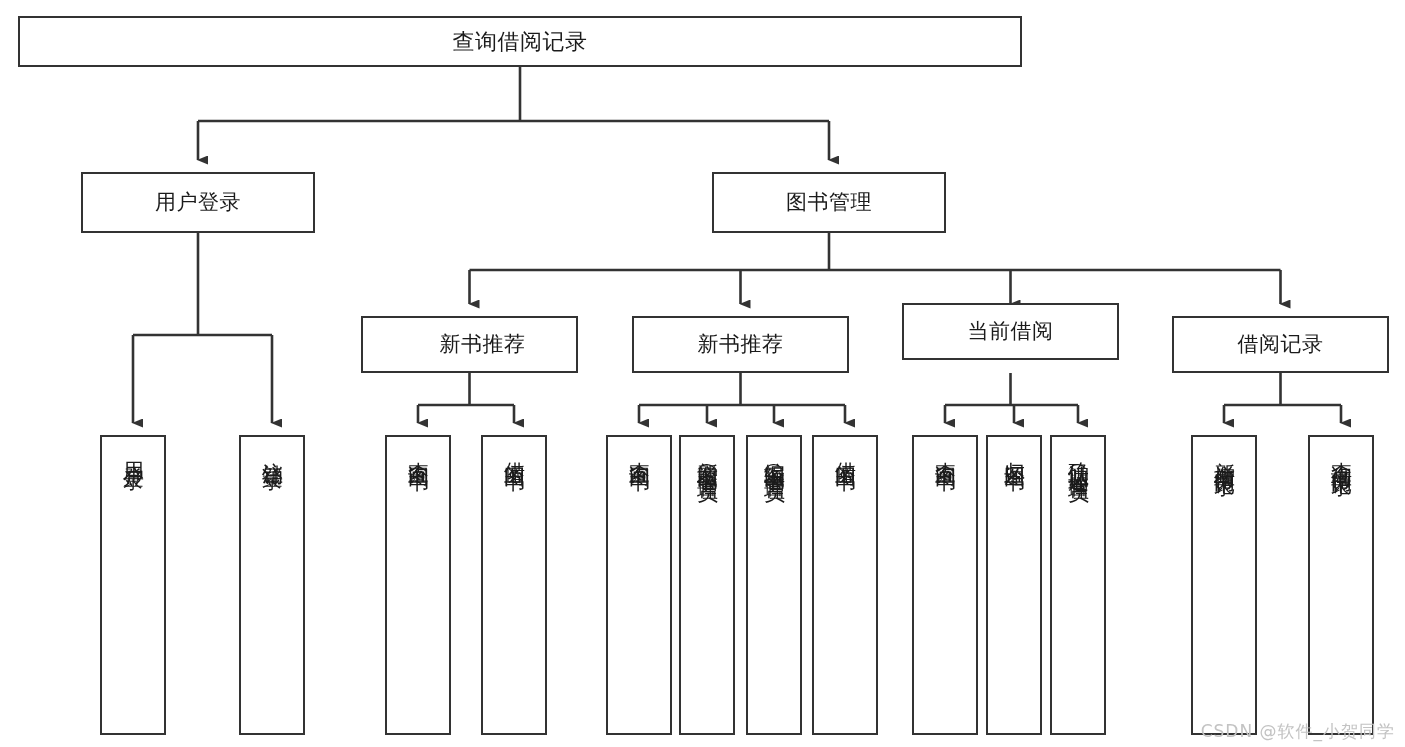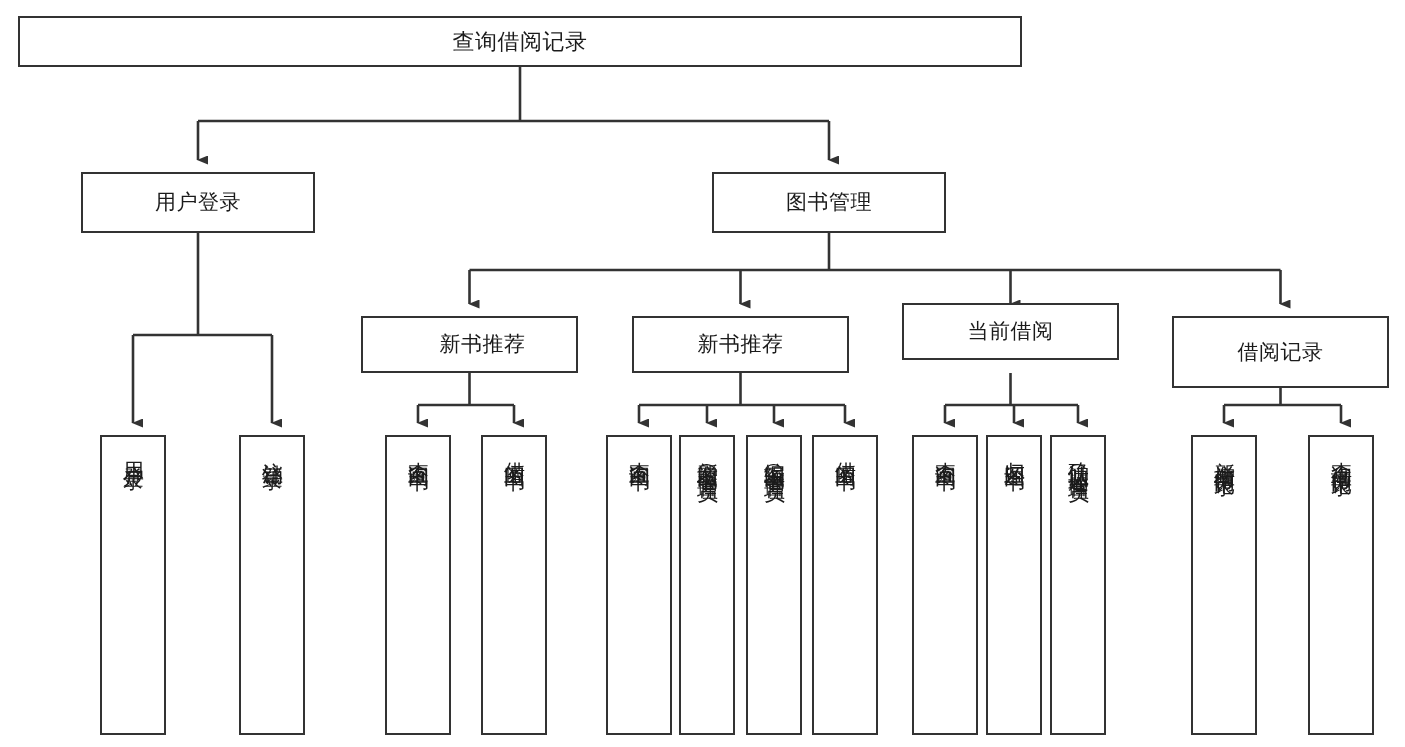--- a/index.html
+++ b/index.html
@@ -132,21 +132,21 @@
       </div>
       <div class="node h" style="left: 361px; top: 316px; width: 217px; height: 57px; padding-left: 32px;">
         <span>新书推荐</span>
       </div>
       <div class="node h" style="left: 632px; top: 316px; width: 217px; height: 57px;">
         <span>新书推荐</span>
       </div>
       <div class="node h" style="left: 902px; top: 303px; width: 217px; height: 57px;">
         <span>当前借阅</span>
       </div>
-      <div class="node h" style="left: 1172px; top: 316px; width: 217px; height: 72px;">
+      <div class="node h" style="left: 1172px; top: 316px; width: 217px; height: 57px;">
         <span>借阅记录</span>
       </div>
       <div class="node v" style="left: 100px; top: 435px; width: 66px; height: 300px;">
         <span class="vlabel">用户登录</span>
       </div>
       <div class="node v" style="left: 239px; top: 435px; width: 66px; height: 300px;">
         <span class="vlabel">注销登录</span>
       </div>
       <div class="node v" style="left: 385px; top: 435px; width: 66px; height: 300px;">
         <span class="vlabel">查询图书</span>
@@ -176,14 +176,15 @@
         <span class="vlabel">确认归还（管理员）</span>
       </div>
       <div class="node v" style="left: 1191px; top: 435px; width: 66px; height: 300px;">
         <span class="vlabel">新增借阅记录</span>
       </div>
       <div class="node v" style="left: 1308px; top: 435px; width: 66px; height: 300px;">
         <span class="vlabel">查询借阅记录</span>
       </div>
     </div>
 
+  <div id="watermark">CSDN @软件_小贺同学</div>
 
 </div>
 
 </body></html>

